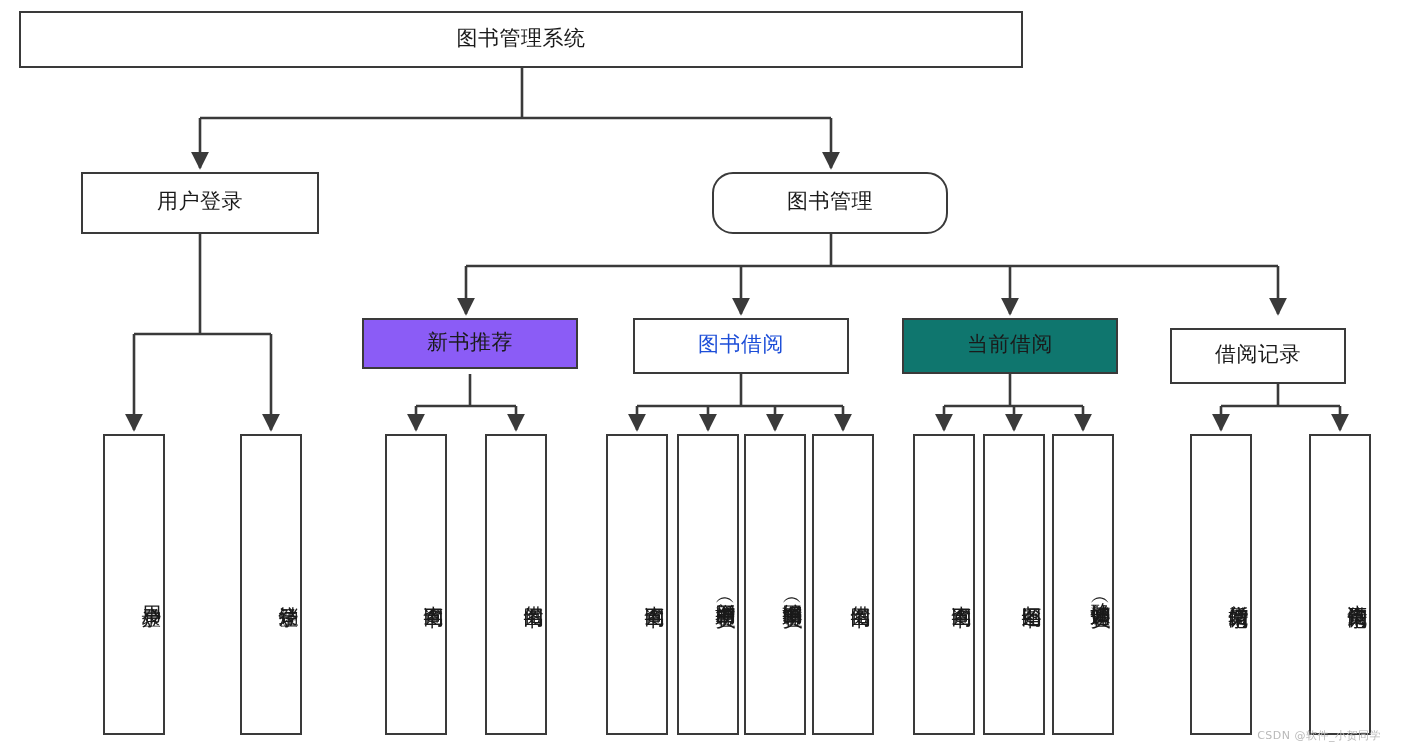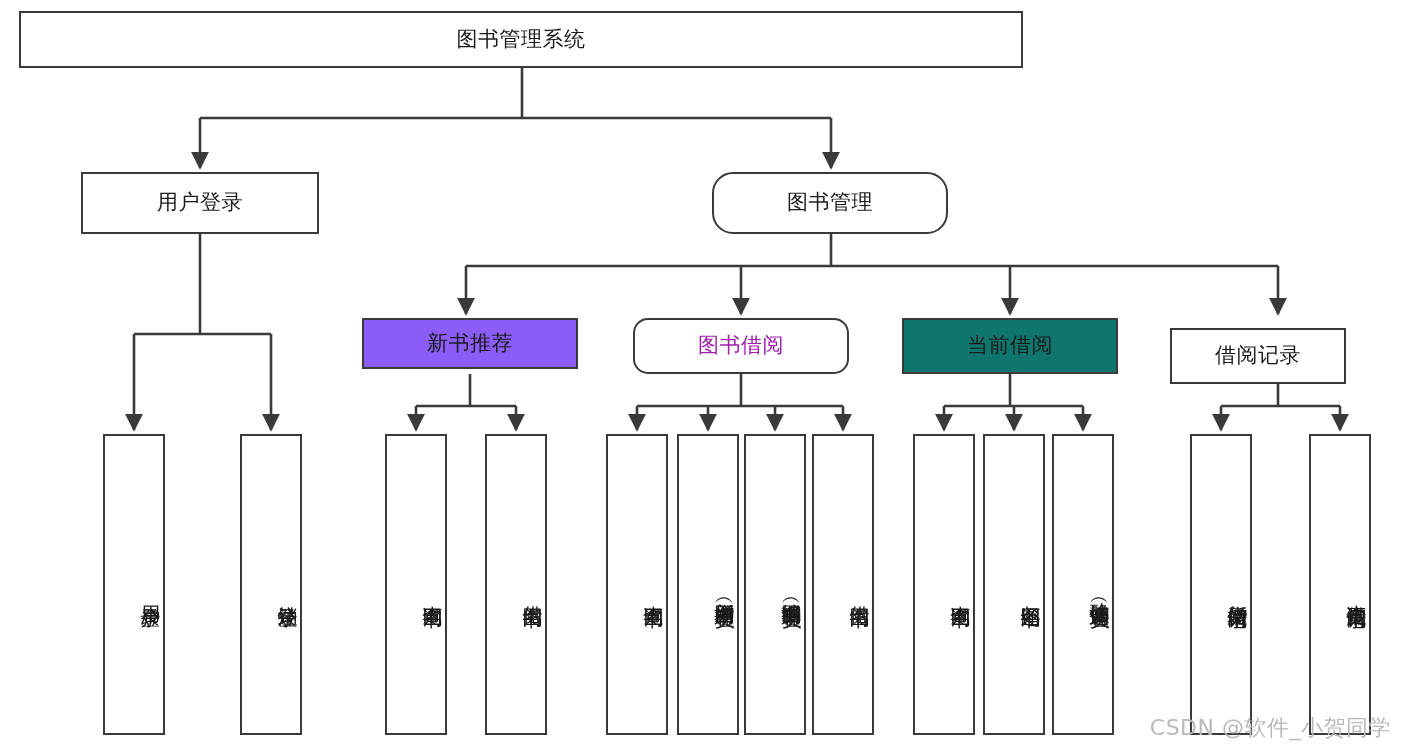--- a/index.html
+++ b/index.html
@@ -28,20 +28,21 @@
   }
   .node {
     position: absolute;
     box-sizing: border-box;
     background: #ffffff;
     border: 2px solid #3a3a3a;
     display: flex;
     align-items: center;
     justify-content: center;
     color: #1a1a1a;
+    font-family: Liberation Mono, monospace;
   }
   .node-h {
     font-size: 21px;
     letter-spacing: 0.5px;
     line-height: 1.2;
   }
   .node-v {
     font-size: 20px;
     line-height: 1.26;
     writing-mode: vertical-rl;
@@ -51,23 +52,23 @@
     padding-top: 14px;
     white-space: nowrap;
   }
   .node-v > span {
     writing-mode: vertical-rl;
     text-orientation: upright;
     letter-spacing: 1px;
   }
   #watermark {
     position: absolute;
-    right: 14px;
+    right: 24px;
     bottom: 4px;
-    font-size: 22px;
+    font-size: 11px;
     color: #b9b9b9;
     font-family: "DejaVu Sans", "Liberation Sans", sans-serif;
     white-space: nowrap;
     letter-spacing: 0.5px;
   }
 </style>
 </head>
 <body>
 
 <div id="diagram-root">
@@ -129,21 +130,21 @@
   <div class="node node-h" style="left: 81px; top: 172px; width: 238px; height: 62px; border-color: rgb(58, 58, 58); background: rgb(255, 255, 255); color: rgb(26, 26, 26);">
     <span>用户登录</span>
   </div>
   <div class="node node-h" style="left: 712px; top: 172px; width: 236px; height: 62px; border-color: rgb(58, 58, 58); background: rgb(255, 255, 255); color: rgb(26, 26, 26); border-radius: 21px;">
     <span>图书管理</span>
   </div>
 
   <div class="node node-h" style="left: 362px; top: 318px; width: 216px; height: 51px; border-color: rgb(58, 58, 58); background: #8b5cf6; color: rgb(26, 26, 26);">
     <span>新书推荐</span>
   </div>
-  <div class="node node-h" style="left: 633px; top: 318px; width: 216px; height: 56px; border-color: rgb(58, 58, 58); background: rgb(255, 255, 255); color: #a21caf; border-radius: 15px;">
+  <div class="node node-h" style="left: 633px; top: 318px; width: 216px; height: 56px; border-color: rgb(58, 58, 58); background: rgb(255, 255, 255); color: #1d4ed8;">
     <span>图书借阅</span>
   </div>
   <div class="node node-h" style="left: 902px; top: 318px; width: 216px; height: 56px; border-color: rgb(58, 58, 58); background: #0f766e; color: rgb(26, 26, 26);">
     <span>当前借阅</span>
   </div>
   <div class="node node-h" style="left: 1170px; top: 328px; width: 176px; height: 56px; border-color: rgb(58, 58, 58); background: rgb(255, 255, 255); color: rgb(26, 26, 26);">
     <span>借阅记录</span>
   </div>
 
   <div class="node node-v" style="left: 103px; top: 434px; width: 62px; height: 301px; border-color: rgb(58, 58, 58); background: rgb(255, 255, 255); color: rgb(26, 26, 26);">

